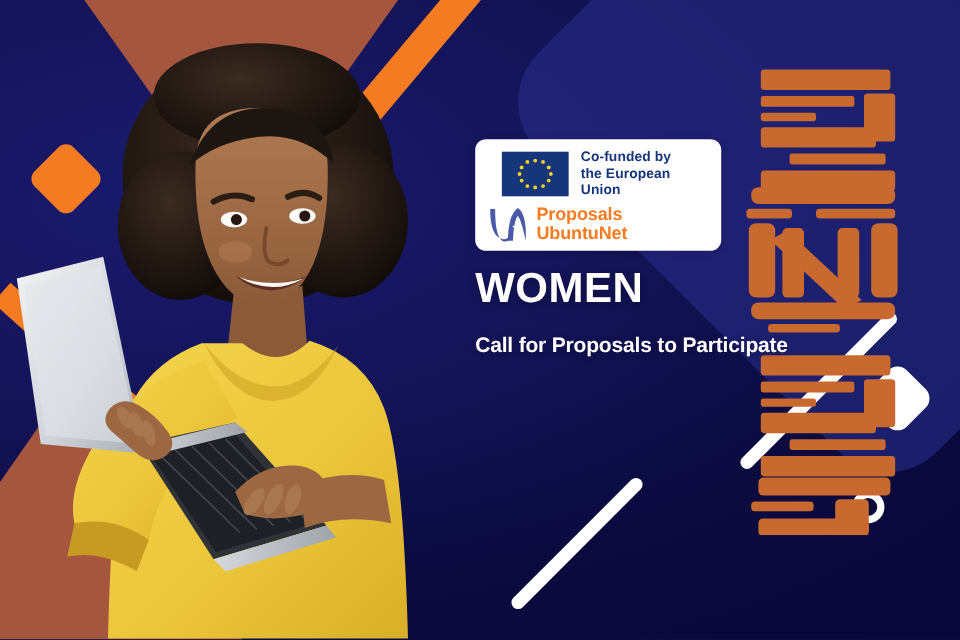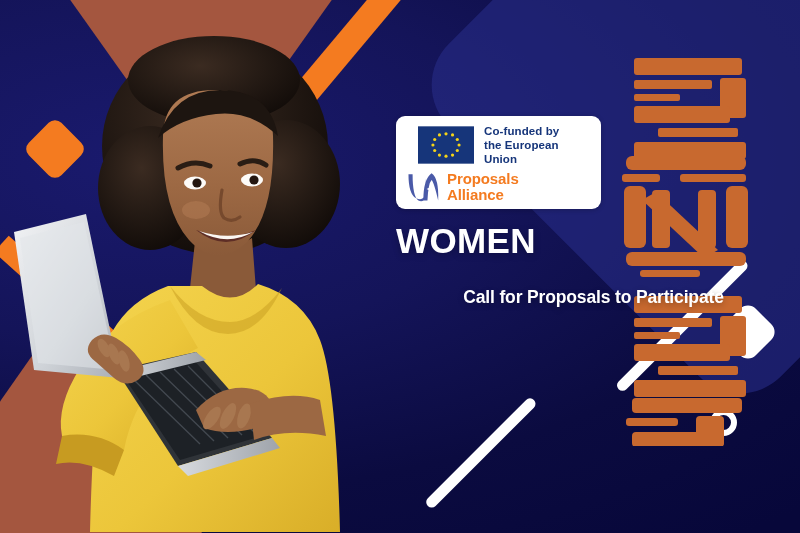--- a/index.html
+++ b/index.html
@@ -152,25 +152,24 @@
     width:395px;
     z-index:6;
   }
   .headline h1{
     font-size:35px; font-weight:bold; color:#ffffff;
     line-height:1.06; letter-spacing:.4px;
     text-shadow:0 2px 7px rgba(0,0,0,.28);
   }
   .headline h1 .l2{ display:block; }
   .subtitle{
-    margin-top:28px;
+    margin-top:18px;
     font-size:17.5px; font-weight:bold; color:#ffffff;
     letter-spacing:-.15px;
     text-shadow:0 2px 6px rgba(0,0,0,.3);
-    text-align:center;
   }
 </style>
 </head>
 <body>
 
 <div id="poster">
 
   <div class="shape tr-panel"></div>
   <div class="shape tri-down"></div>
   <div class="shape tri-up"></div>
@@ -355,21 +354,21 @@
     </div>
 
     <div class="un-row">
       <svg class="un-mark" viewBox="0 0 42 40">
         <path d="M4 5 q0 24 9 29 q9 5 12 -6 q2 -9 -1 -18 q4 16 1 23 q-3 7 -9 4 q-7 -5 -7 -32 Z" fill="#4a5aa8"></path>
         <path d="M22 37 q0 -26 10 -33 q9 6 8 33 q-5 -22 -8 -25 q-4 4 -5 25 Z" fill="#4a5aa8"></path>
         <path d="M26 23 q5 -3 10 0 q-5 3 -10 0 Z" fill="#ffffff"></path>
       </svg>
       <div class="un-text">
         <div class="un-l1">Proposals</div>
-        <div class="un-l2">Alliance</div>
+        <div class="un-l2">UbuntuNet</div>
       </div>
     </div>
   </div>
 
   <div class="headline">
     <h1>
       <span class="l1">WOMEN</span>
     </h1>
     <div class="subtitle">Call for Proposals to Participate</div>
   </div>

